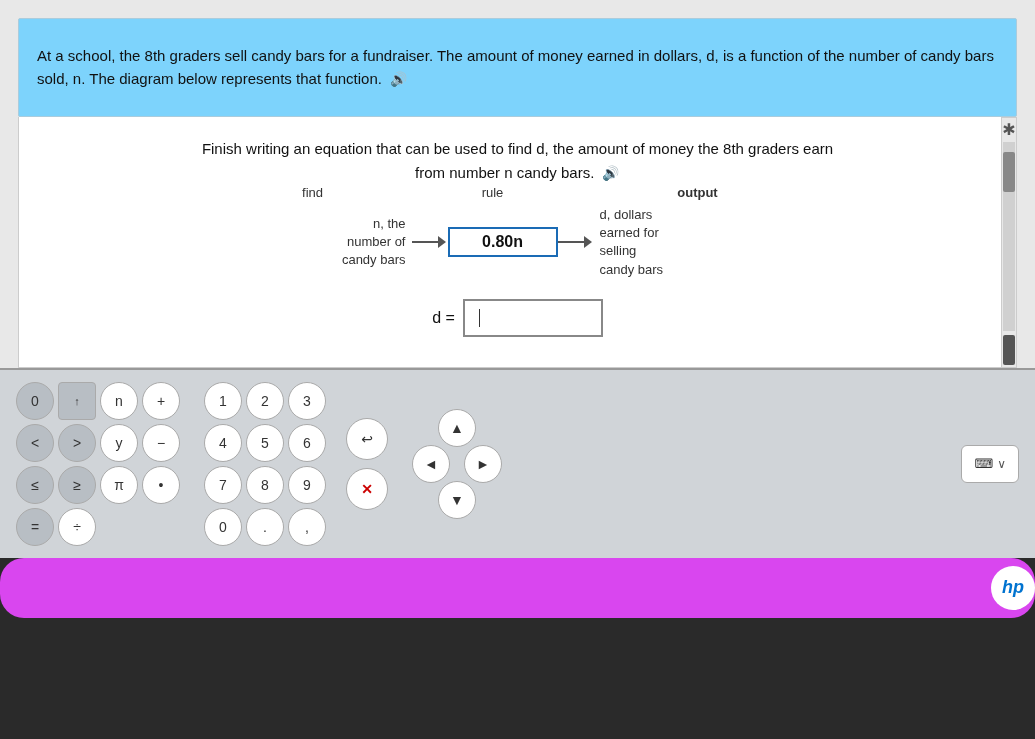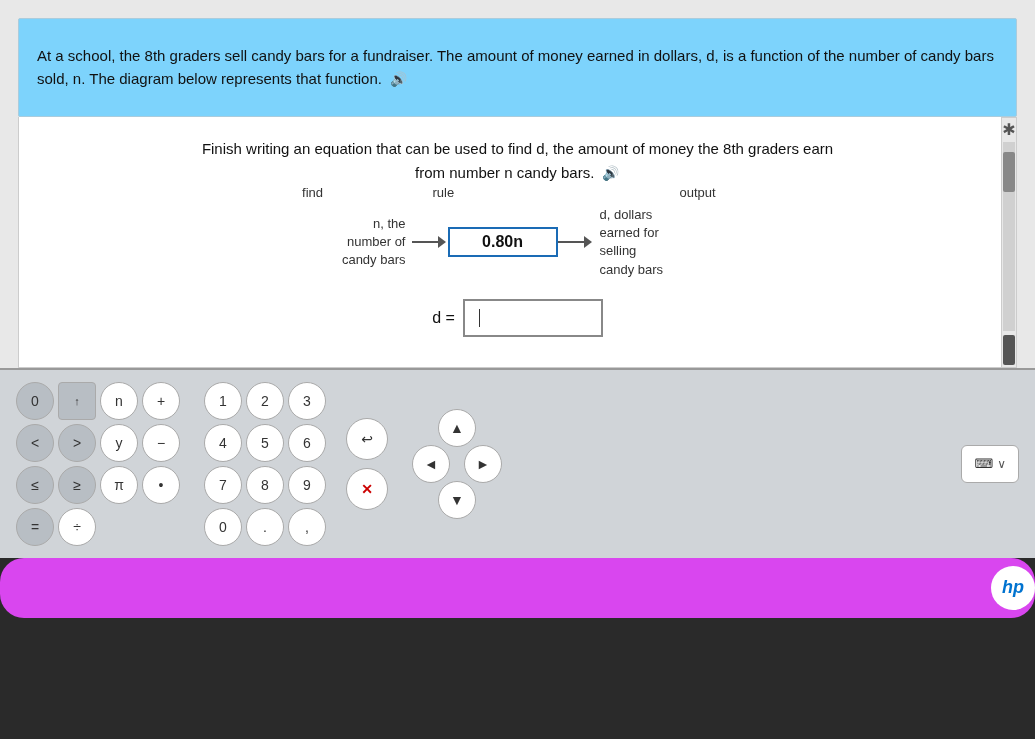--- a/index.html
+++ b/index.html
@@ -84,30 +84,32 @@
     }
 
     .label-input {
       text-align: center;
       font-size: 13px;
       color: #333;
       width: 110px;
     }
 
     .label-rule {
+      text-align: center;
       font-size: 13px;
       color: #333;
       width: 120px;
     }
 
     .label-output {
       text-align: center;
       font-size: 13px;
       color: #333;
       width: 160px;
+      font-weight: bold;
     }
 
     .diagram-flow {
       display: flex;
       align-items: center;
       justify-content: center;
       width: 520px;
     }
 
     .input-label {

